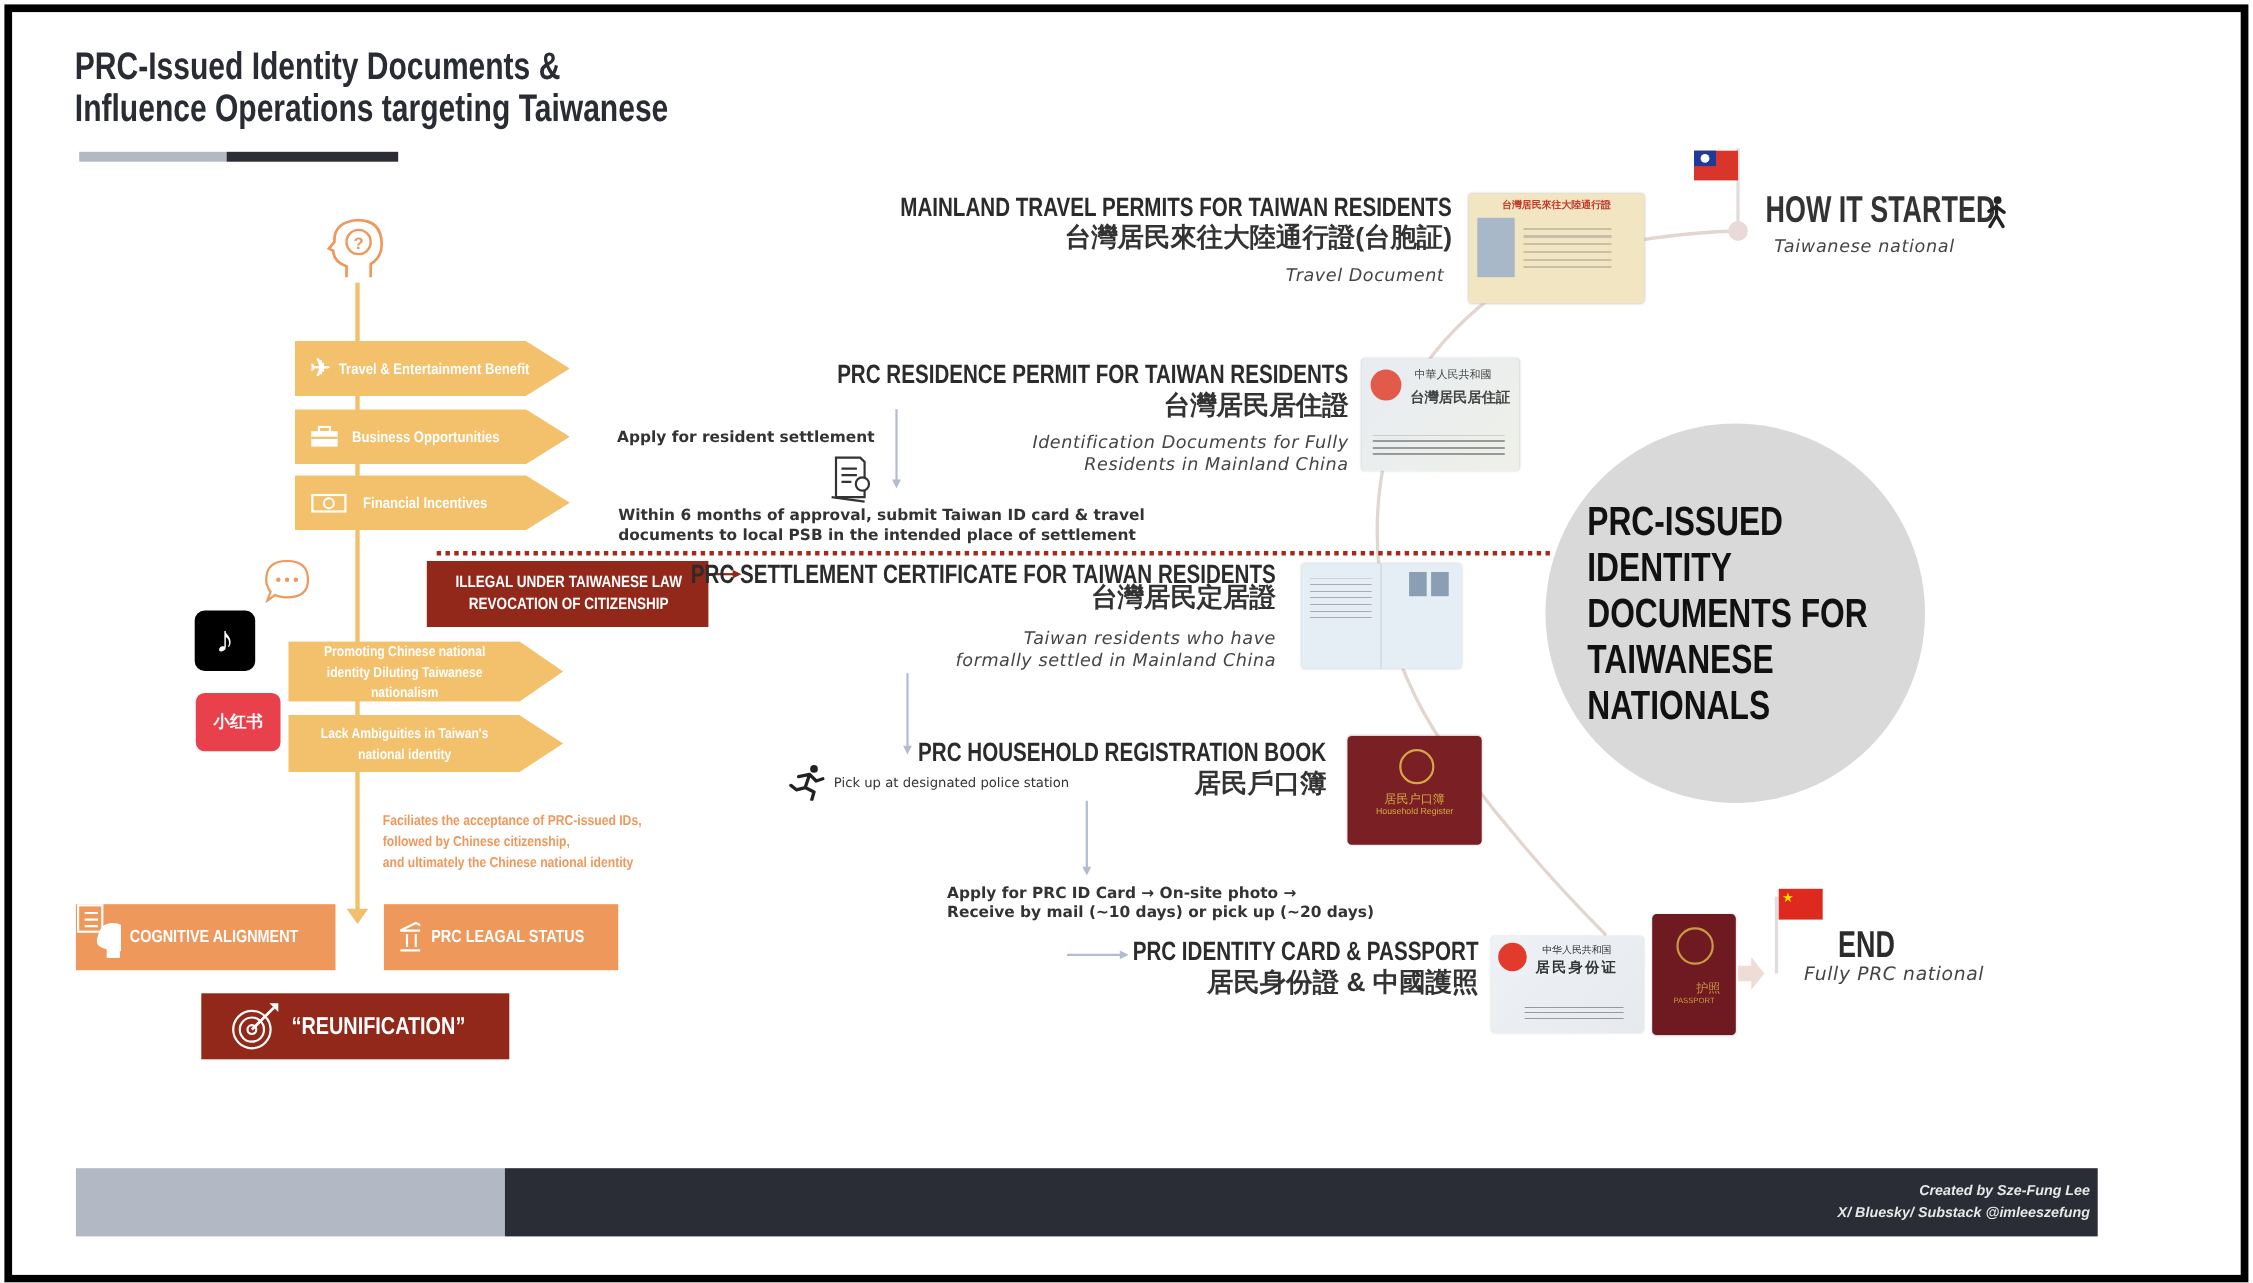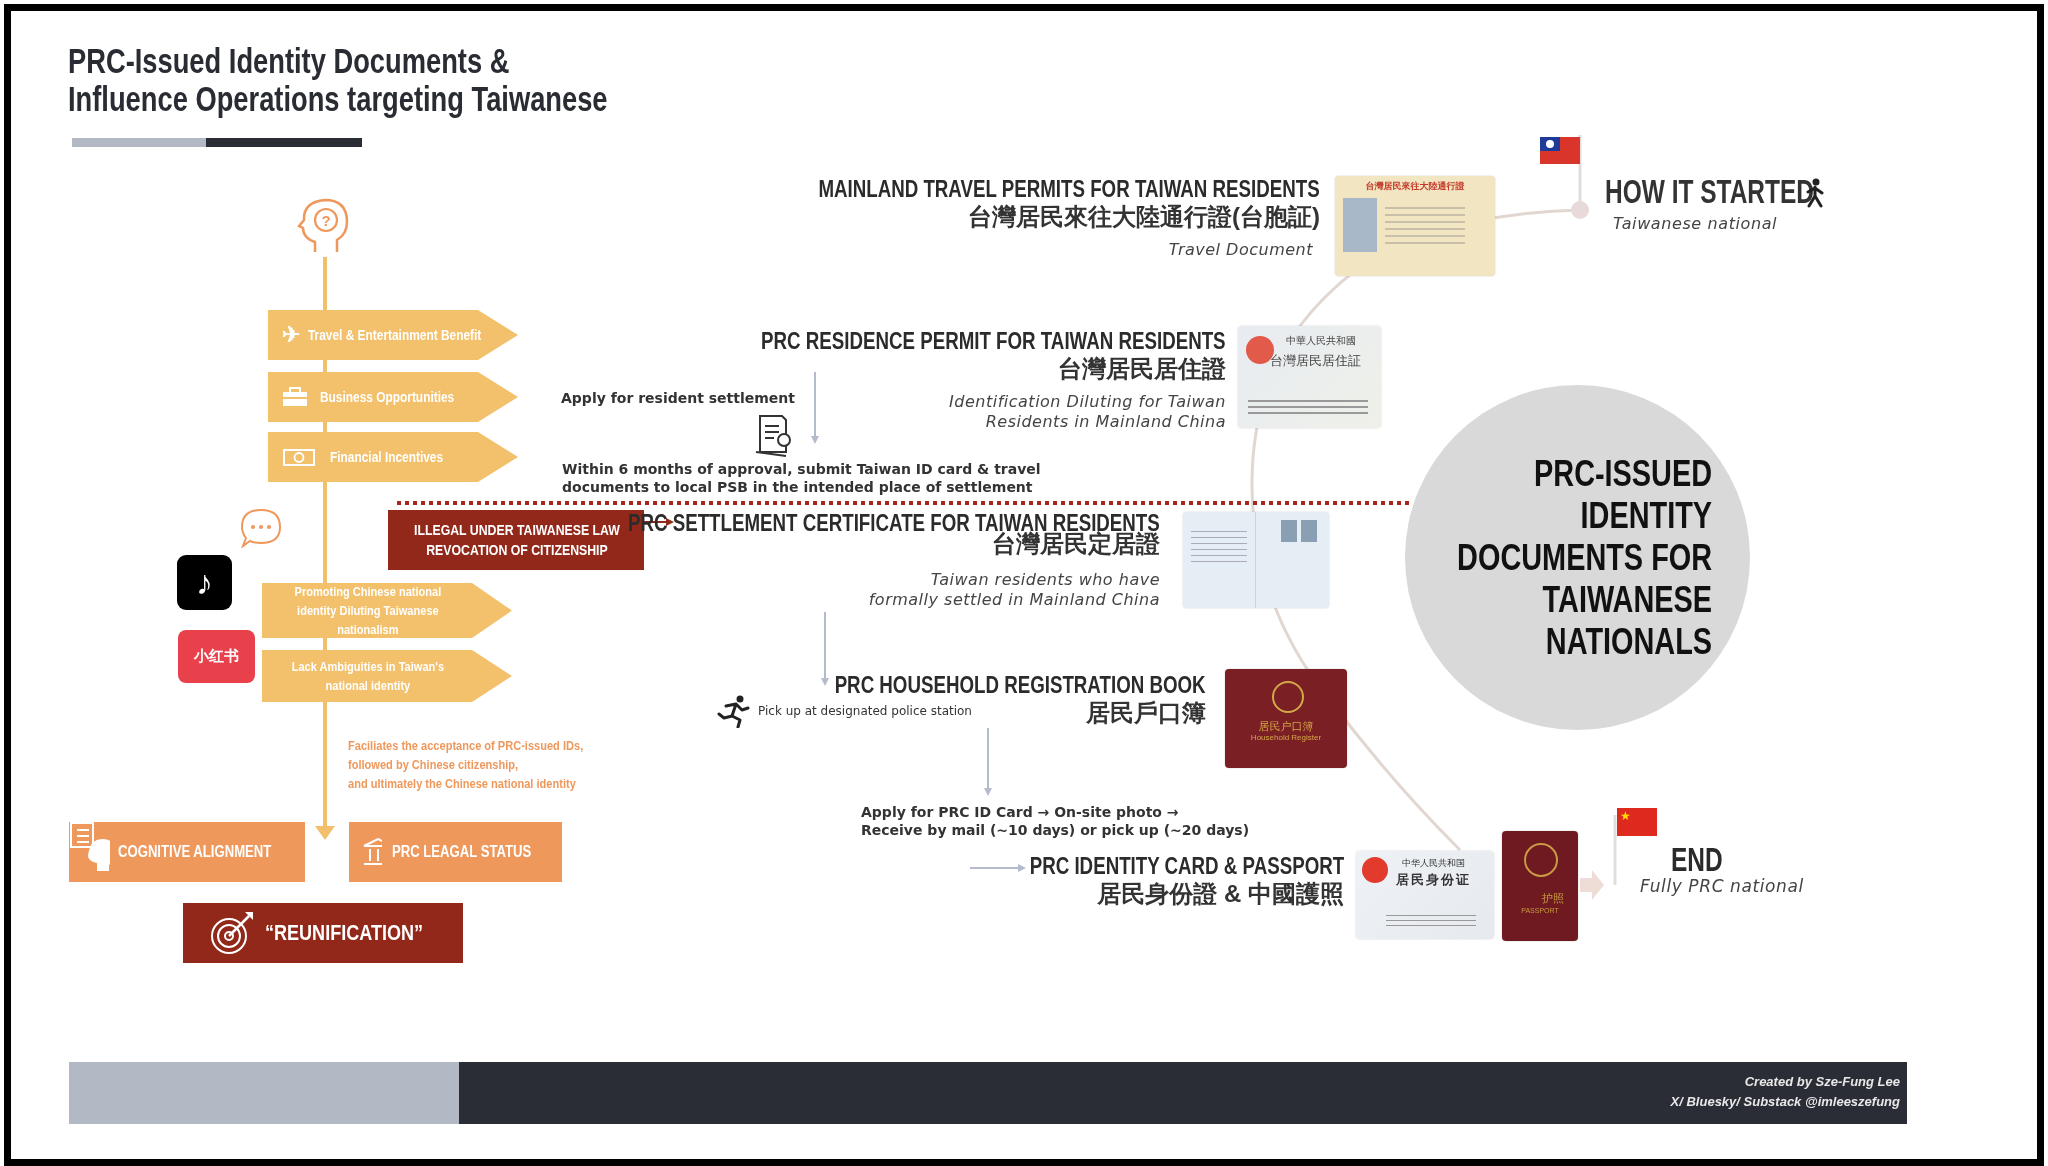--- a/index.html
+++ b/index.html
@@ -16,21 +16,21 @@
   .arrowbox.center .lbl { transform-origin: center center; text-align: center; line-height: 19px; width: 100%; padding-right: 18%; box-sizing: border-box; white-space: normal; }
   .obox { position: absolute; background: #ef985c; color: #fff; font-weight: 700; font-size: 16px; display: flex; align-items: center; }
   .redbox { position: absolute; background: #912819; color: #fff; font-weight: 700; display: flex; align-items: center; }
   .sc { display: inline-block; transform: scaleX(0.82); transform-origin: left center; white-space: nowrap; }
 
   .doc-title { position: absolute; text-align: right; color: #2b2b2b; font-weight: 700; font-size: 24px; white-space: nowrap; transform: scaleX(0.78); transform-origin: right top; line-height: 26px; }
   .doc-zh { position: absolute; text-align: right; color: #333; font-size: 24px; white-space: nowrap; font-weight: 700; line-height: 28px; }
   .doc-sub { position: absolute; text-align: right; color: #444; font-style: italic; font-size: 16px; white-space: nowrap; line-height: 20px; font-family: "DejaVu Sans", sans-serif; letter-spacing: 0.5px; }
   .note { position: absolute; color: #333; font-size: 15px; font-weight: 700; font-family: "DejaVu Sans", sans-serif; white-space: nowrap; line-height: 18px; }
   .card { position: absolute; border-radius: 4px; box-shadow: 0 0 2px rgba(0,0,0,0.2); overflow: hidden; }
-  .circle { position: absolute; left: 1405px; top: 385px; width: 345px; height: 345px; border-radius: 50%; background: #d9d9d9; display: flex; align-items: center; justify-content: center; text-align: right; }
+  .circle { position: absolute; left: 1405px; top: 385px; width: 345px; height: 345px; border-radius: 50%; background: #d9d9d9; display: flex; align-items: center; justify-content: center; text-align: left; }
   .circle .ct { font-weight: 700; font-size: 37px; line-height: 42px; color: #111; transform: scaleX(0.78); width: 400px; }
   .footer-l { left: 69px; top: 1062px; width: 390px; height: 62px; background: #b3b8c5; }
   .footer-r { left: 459px; top: 1062px; width: 1448px; height: 62px; background: #2a2d35; }
   .credit { right: 148px; top: 1072px; color: #e8e8e8; font-style: italic; font-size: 13px; text-align: right; line-height: 20px; font-weight: 700; }
 </style>
 </head>
 <body>
 
 <div class="frame"></div>
 
@@ -169,27 +169,27 @@
 <div class="doc-sub" style="right:735px;top:240px;">Travel Document</div>
 <div class="card" style="left:1335px;top:176px;width:160px;height:100px;background:#f1e5c2;">
   <div style="color:#c43a2a;font-size:9px;text-align:center;margin-top:4px;font-weight:700;">台灣居民來往大陸通行證</div>
   <div style="position:absolute;left:8px;top:22px;width:34px;height:54px;background:#a9b8c8;"></div>
   <div style="position:absolute;left:50px;top:26px;width:80px;height:46px;background:repeating-linear-gradient(#f1e5c2 0 5px,#c8bfa8 5px 7px);"></div>
 </div>
 
 <div class="doc-title" style="right:822px;top:328px;">PRC RESIDENCE PERMIT FOR TAIWAN RESIDENTS</div>
 <div class="doc-zh" style="right:822px;top:355px;">台灣居民居住證</div>
 <div class="doc-sub" style="right:822px;top:392px;">
-  <div>Identification Diluting for Taiwan</div>
+  <div>Identification Documents for Fully</div>
   <div>Residents in Mainland China</div>
 </div>
 <div class="card" style="left:1238px;top:326px;width:143px;height:102px;background:linear-gradient(135deg,#e8ecf2,#eef0e8);">
   <div style="position:absolute;left:8px;top:10px;width:28px;height:28px;border-radius:50%;background:#e25a4a;"></div>
   <div style="position:absolute;left:48px;top:8px;font-size:10px;color:#444;">中華人民共和國</div>
-  <div style="position:absolute;left:32px;top:26px;font-size:13px;color:#444;font-weight:400;">台灣居民居住証</div>
+  <div style="position:absolute;left:44px;top:26px;font-size:13px;color:#444;font-weight:700;">台灣居民居住証</div>
   <div style="position:absolute;left:10px;top:70px;width:120px;height:22px;background:repeating-linear-gradient(transparent 0 4px,#999 4px 6px);"></div>
 </div>
 
 <div class="note" style="left:561px;top:389px;font-size:14px;">Apply for resident settlement</div>
 <svg class="abs" style="left:752px;top:412px" width="46" height="46">
   <path d="M8 4 L30 4 L34 8 L34 40 L8 40 Z" fill="none" stroke="#333" stroke-width="2"></path>
   <line x1="13" y1="14" x2="27" y2="14" stroke="#333" stroke-width="2"></line>
     <line x1="13" y1="20" x2="27" y2="20" stroke="#333" stroke-width="2"></line>
     <line x1="13" y1="26" x2="22" y2="26" stroke="#333" stroke-width="2"></line>
   <circle cx="32" cy="28" r="6" fill="#fff" stroke="#333" stroke-width="2"></circle>

